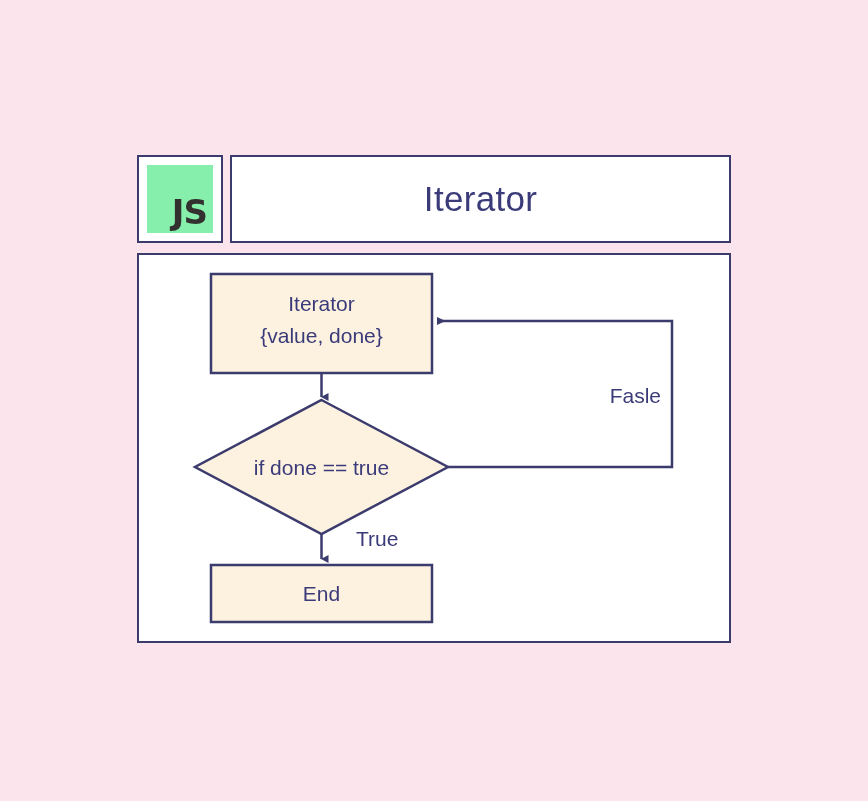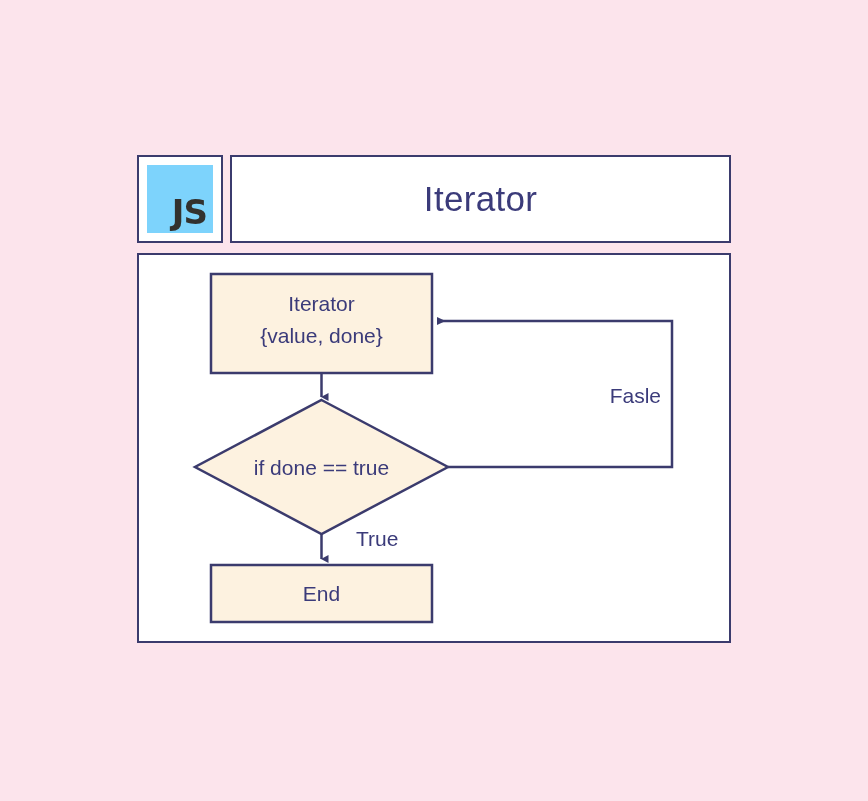--- a/index.html
+++ b/index.html
@@ -40,21 +40,21 @@
     border: 2.5px solid #3b3b6d;
     box-sizing: border-box;
     display: flex;
     align-items: center;
     justify-content: center;
   }
 
   .js-square {
     width: 66px;
     height: 68px;
-    background: #7dd3fc;
+    background: #86efac;
     display: flex;
     align-items: flex-end;
     justify-content: flex-end;
     box-sizing: border-box;
     padding: 8px 6px 4px 0;
   }
 
   .js-text {
     font-family: "DejaVu Sans", sans-serif;
     font-weight: bold;

